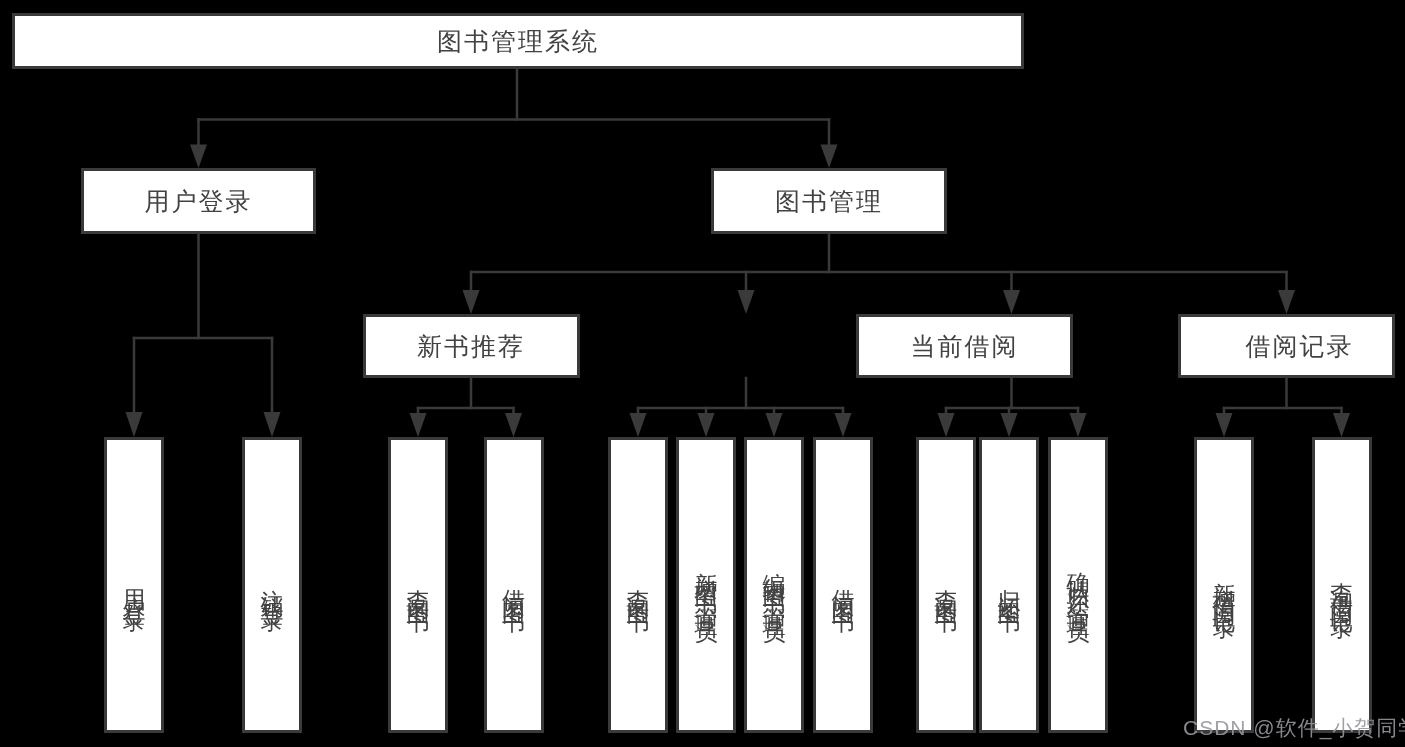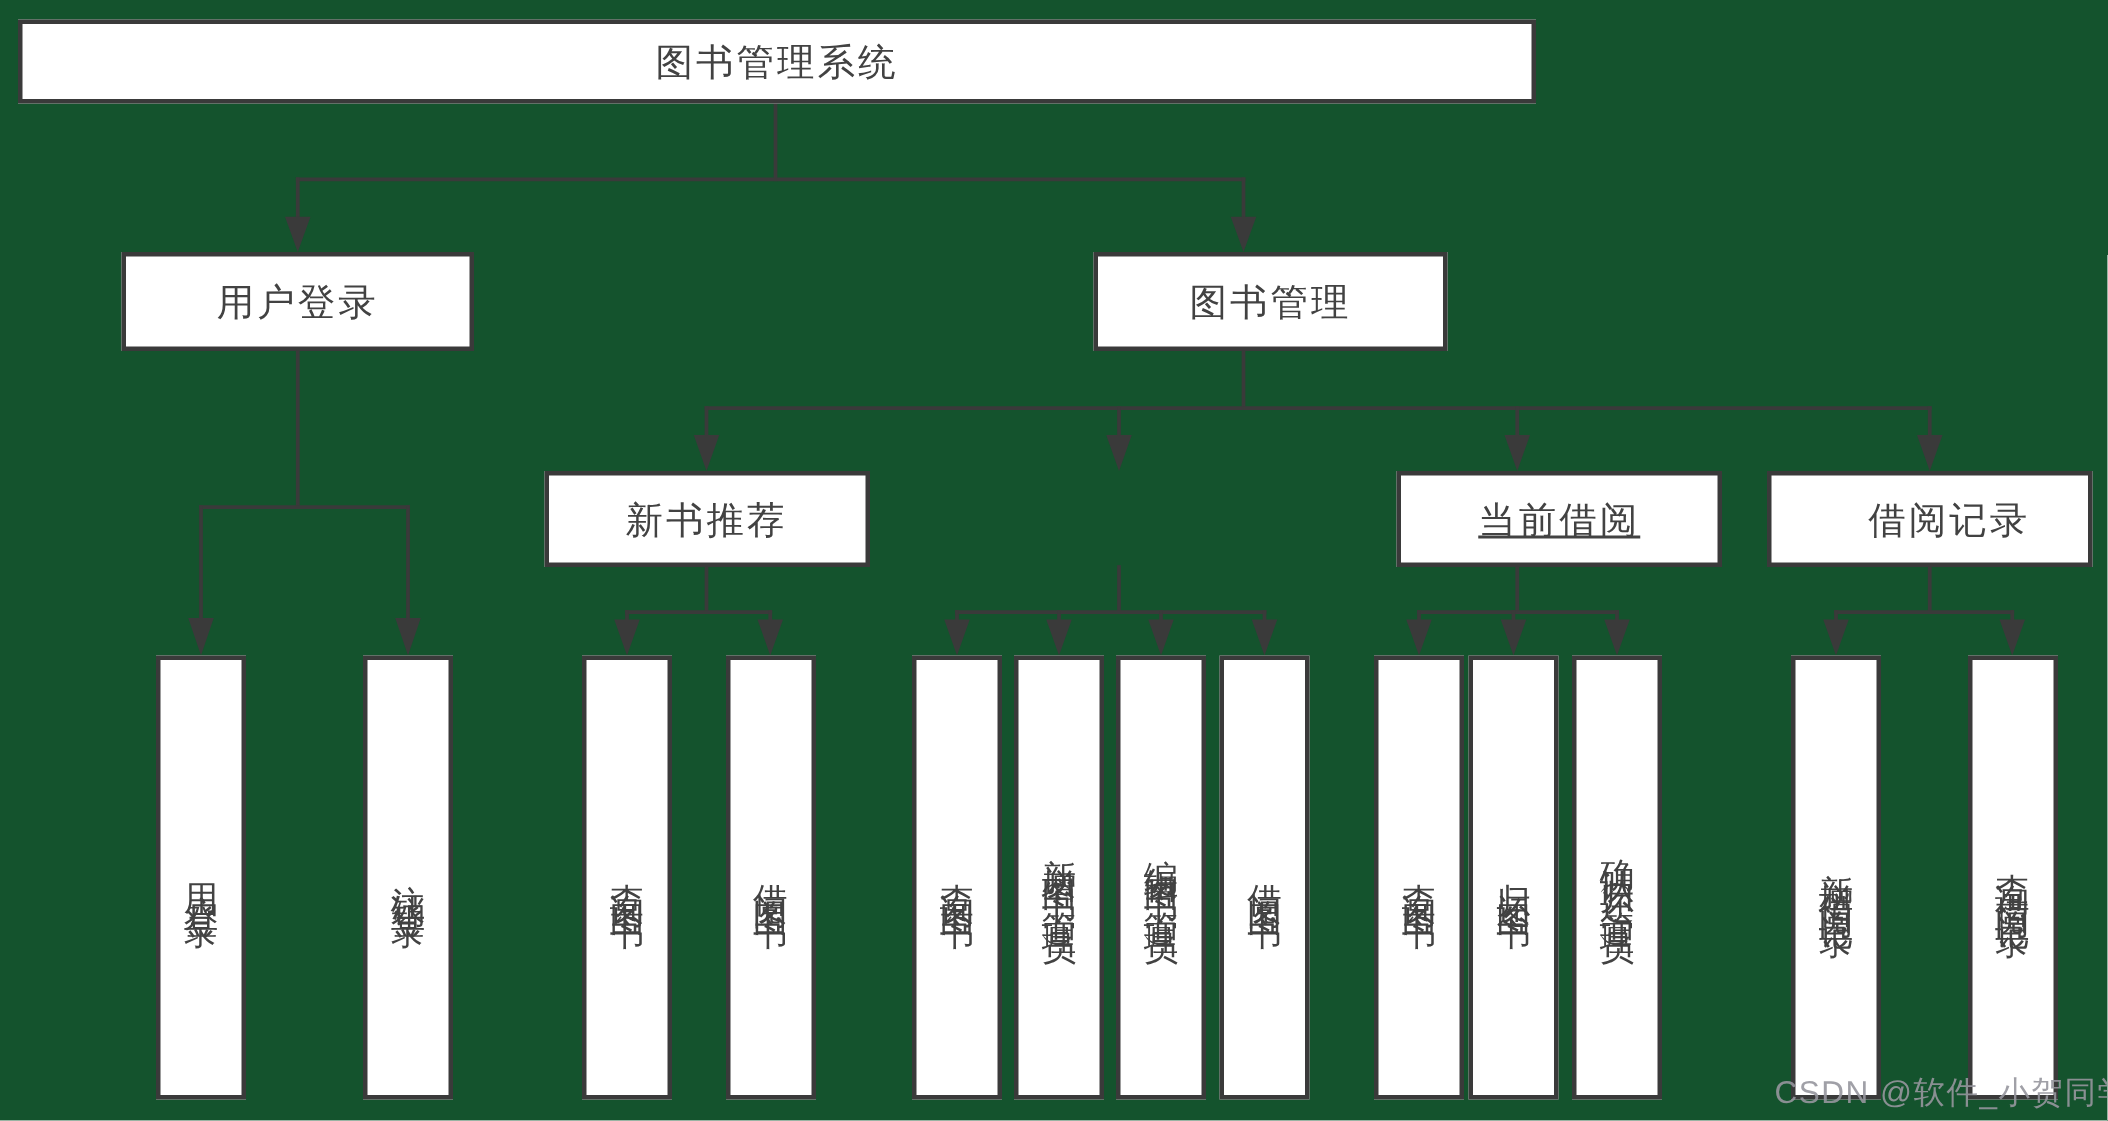--- a/index.html
+++ b/index.html
@@ -1,20 +1,20 @@
 <!DOCTYPE html>
 <html><head>
 <meta charset="utf-8">
 <style>
   html, body { margin: 0; padding: 0; background: #ffffff; }
   #canvas {
     position: relative;
     width: 1405px;
     height: 747px;
-    background: #14532d;
+    background: #000000;
     overflow: hidden;
     font-family: "Liberation Sans", "DejaVu Sans", sans-serif;
   }
   #connectors {
     position: absolute;
     left: 0; top: 0;
     width: 1405px; height: 747px;
   }
   .box {
     position: absolute;
@@ -36,26 +36,26 @@
     text-orientation: mixed;
     font-size: 23px;
     letter-spacing: 7px;
     line-height: 1;
     white-space: nowrap;
   }
   
   .n-root   { left: 12px;    top: 13px;  width: 1012px; height: 56px; }
   
   .n-user   { left: 81px;    top: 168px; width: 235px;  height: 66px; }
-  .n-mgmt   { left: 711px;   top: 168px; width: 236px;  height: 66px; margin-left: 18px; }
+  .n-mgmt   { left: 711px;   top: 168px; width: 236px;  height: 66px; }
   
   .n-l3     { top: 314px; width: 217px; height: 64px; align-items: center; }
   .n-rec    { left: 362.5px; }
   .n-bor    { left: 637.5px; }
-  .n-cur    { left: 931px; text-decoration: underline;   }
+  .n-cur    { left: 856px;   }
   .n-his    { left: 1178px; padding-left: 26px;  }
   
   .leaf     { top: 437px; width: 60px; height: 296px; }
   .lf-a1 { left: 104px;    }
   .lf-a2 { left: 242px;    }
   .lf-b1 { left: 388px;    }
   .lf-b2 { left: 483.5px;  }
   .lf-c1 { left: 608px;    }
   .lf-c2 { left: 676px;    }
   .lf-c3 { left: 744px;    }

